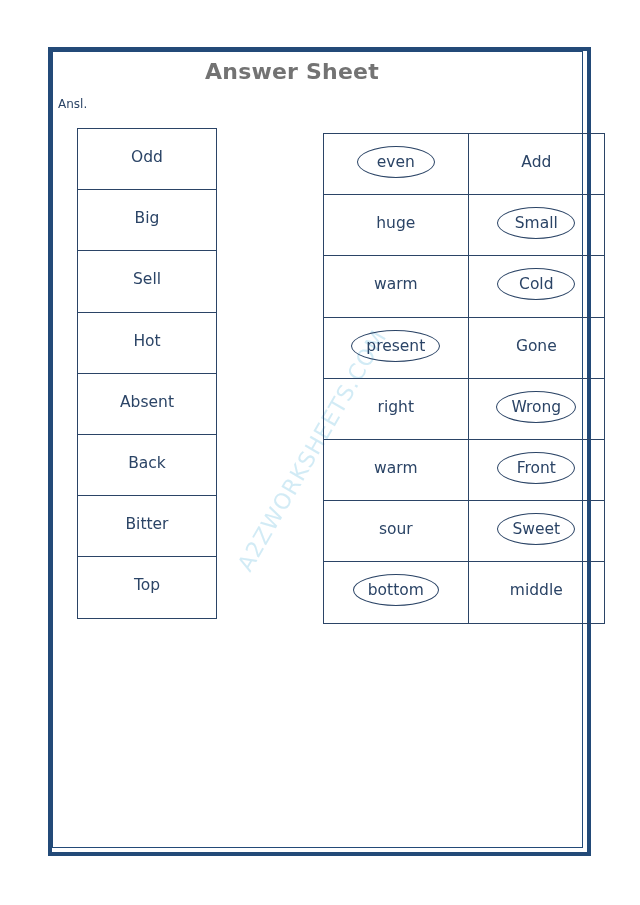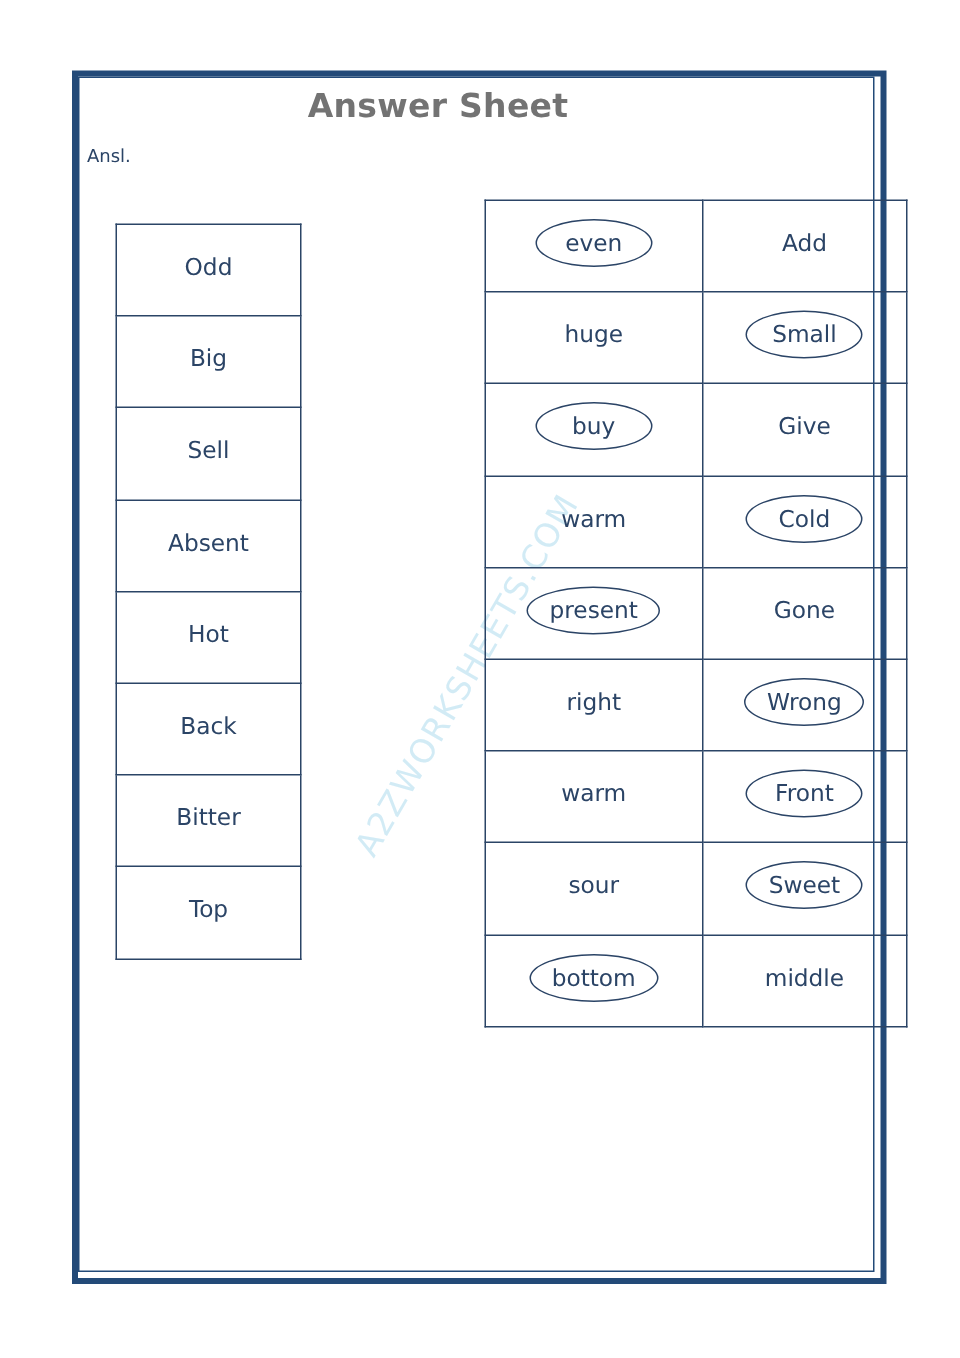--- a/index.html
+++ b/index.html
@@ -9,21 +9,21 @@
                  border:4px solid #234a78; }
   .frame-inner { position:absolute; left:52px; top:51px; width:531px; height:797px;
                  border:1.5px solid #234a78; box-sizing:border-box; }
   .title { position:absolute; left:0; width:584px; top:59px; text-align:center;
            font-size:22px; font-weight:bold; color:#737373; letter-spacing:0.2px; }
   .ans-label { position:absolute; left:58px; top:97px; font-size:12px; color:#2b4466; }
   table.grid { position:absolute; border-collapse:collapse; }
   table.grid td { border:1.3px solid #2b4466; height:60.2px; padding:0; text-align:center;
                   vertical-align:top; font-size:15.5px; color:#2b4466; }
   table.grid td .cell-text { display:inline-block; margin-top:18px; line-height:20px; }
-  #left-table { left:77px; top:149px; width:124px; }
+  #left-table { left:77px; top:128px; width:140px; }
   #right-table { left:323px; top:133px; width:282px; }
   #right-table td.c1 { width:122px; }
   #right-table td.c2 { width:115px; }
   .circled { display:inline-block; margin-top:12px; padding:6px 14px; border:1.2px solid #2b4466;
              border-radius:50%; line-height:18px; min-width:48px; }
   .watermark { position:absolute; left:175px; top:438px; font-size:22px; color:#bfe3f2;
                transform:rotate(-60deg); transform-origin:center; white-space:nowrap;
                letter-spacing:1px; opacity:0.7; pointer-events:none; }
 </style>
 </head>
@@ -42,24 +42,24 @@
       <tr>
         <td><span class="cell-text">Odd</span></td>
       </tr>
       <tr>
         <td><span class="cell-text">Big</span></td>
       </tr>
       <tr>
         <td><span class="cell-text">Sell</span></td>
       </tr>
       <tr>
-        <td><span class="cell-text">Absent</span></td>
+        <td><span class="cell-text">Hot</span></td>
       </tr>
       <tr>
-        <td><span class="cell-text">Hot</span></td>
+        <td><span class="cell-text">Absent</span></td>
       </tr>
       <tr>
         <td><span class="cell-text">Back</span></td>
       </tr>
       <tr>
         <td><span class="cell-text">Bitter</span></td>
       </tr>
       <tr>
         <td><span class="cell-text">Top</span></td>
       </tr>
@@ -68,24 +68,20 @@
 
 <table class="grid" id="right-table">
   <tbody id="right-body">
       <tr>
         <td class="c1"><span class="circled">even</span></td>
         <td class="c2"><span class="cell-text">Add</span></td>
       </tr>
       <tr>
         <td class="c1"><span class="cell-text">huge</span></td>
         <td class="c2"><span class="circled">Small</span></td>
-      </tr>
-      <tr>
-        <td class="c1"><span class="circled">buy</span></td>
-        <td class="c2"><span class="cell-text">Give</span></td>
       </tr>
       <tr>
         <td class="c1"><span class="cell-text">warm</span></td>
         <td class="c2"><span class="circled">Cold</span></td>
       </tr>
       <tr>
         <td class="c1"><span class="circled">present</span></td>
         <td class="c2"><span class="cell-text">Gone</span></td>
       </tr>
       <tr>

